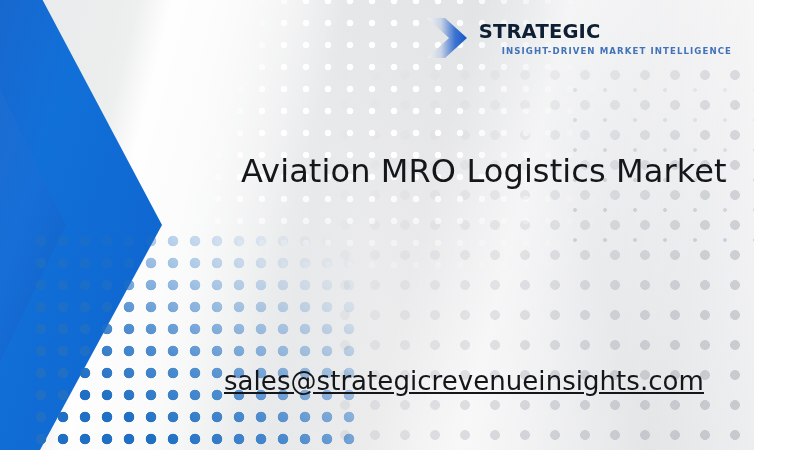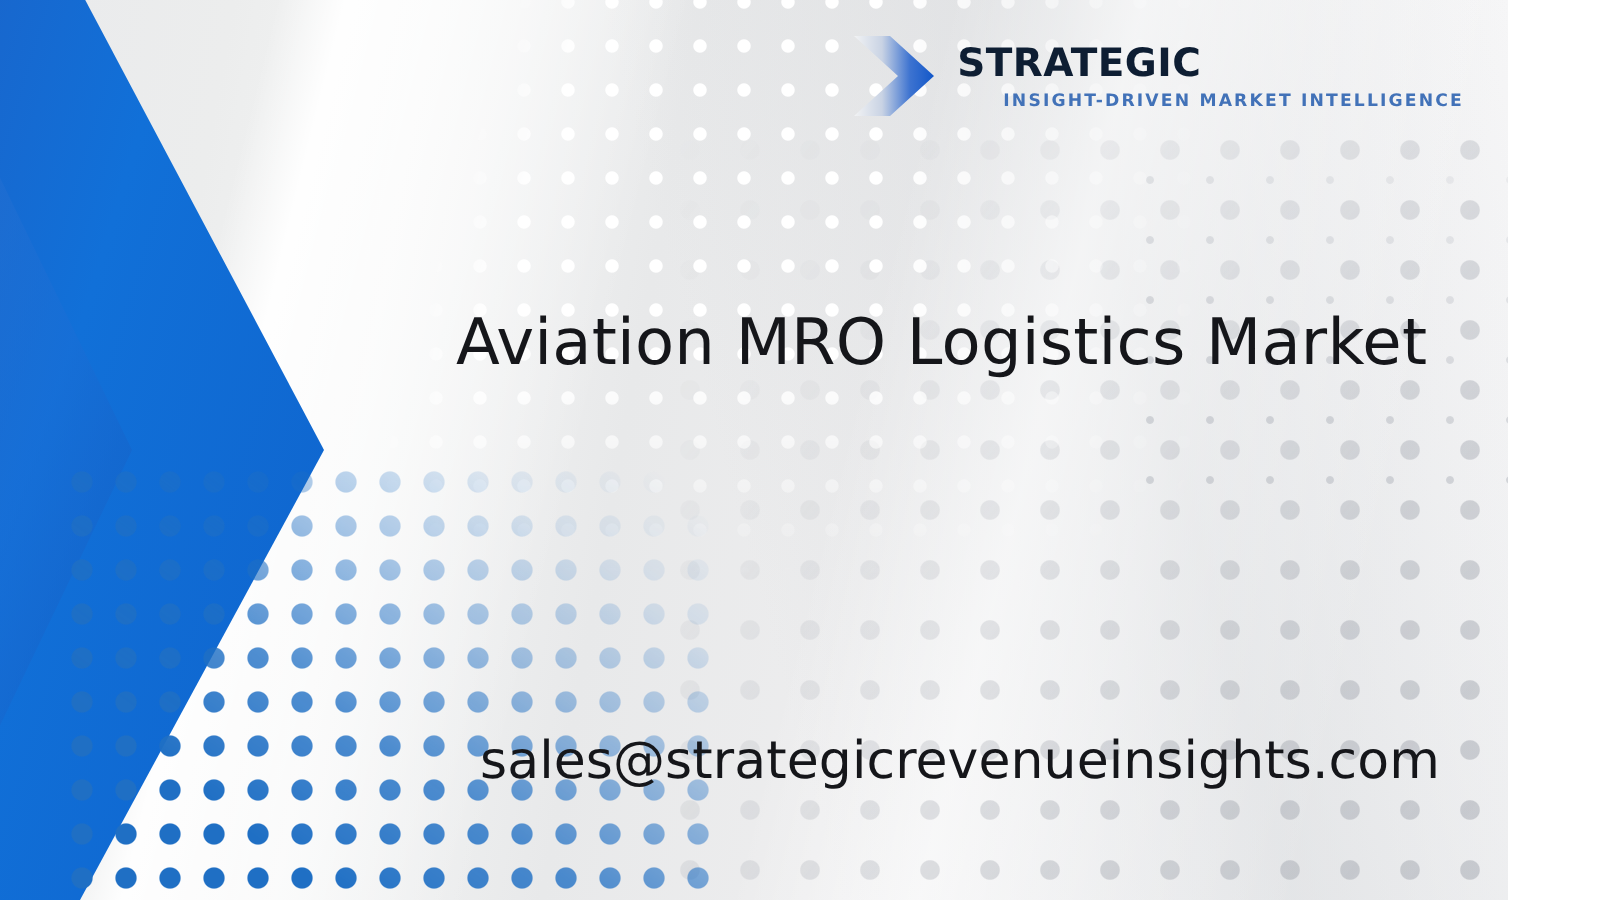--- a/index.html
+++ b/index.html
@@ -161,35 +161,36 @@
     font-weight: bold;
     letter-spacing: 1.08px;
     margin-top: 4px;
     white-space: nowrap;
     padding-left: 23px;
   }
 
   
   .title {
     position: absolute;
-    left: 228px;
+    left: 241px;
     top: 152px;
     font-size: 32px;
     color: #15161a;
     letter-spacing: 0.1px;
     white-space: nowrap;
   }
   .email {
     position: absolute;
-    left: 240px;
+    left: 224px;
     top: 366px;
     font-size: 26px;
     color: #15161a;
     letter-spacing: 0.05px;
     white-space: nowrap;
+    text-decoration: underline;
   }
 </style>
 </head>
 <body>
 
 <div id="slide">
 
   <div class="sheen sheen-c"></div>
   <div class="sheen sheen-a"></div>
   <div class="sheen sheen-b"></div>

